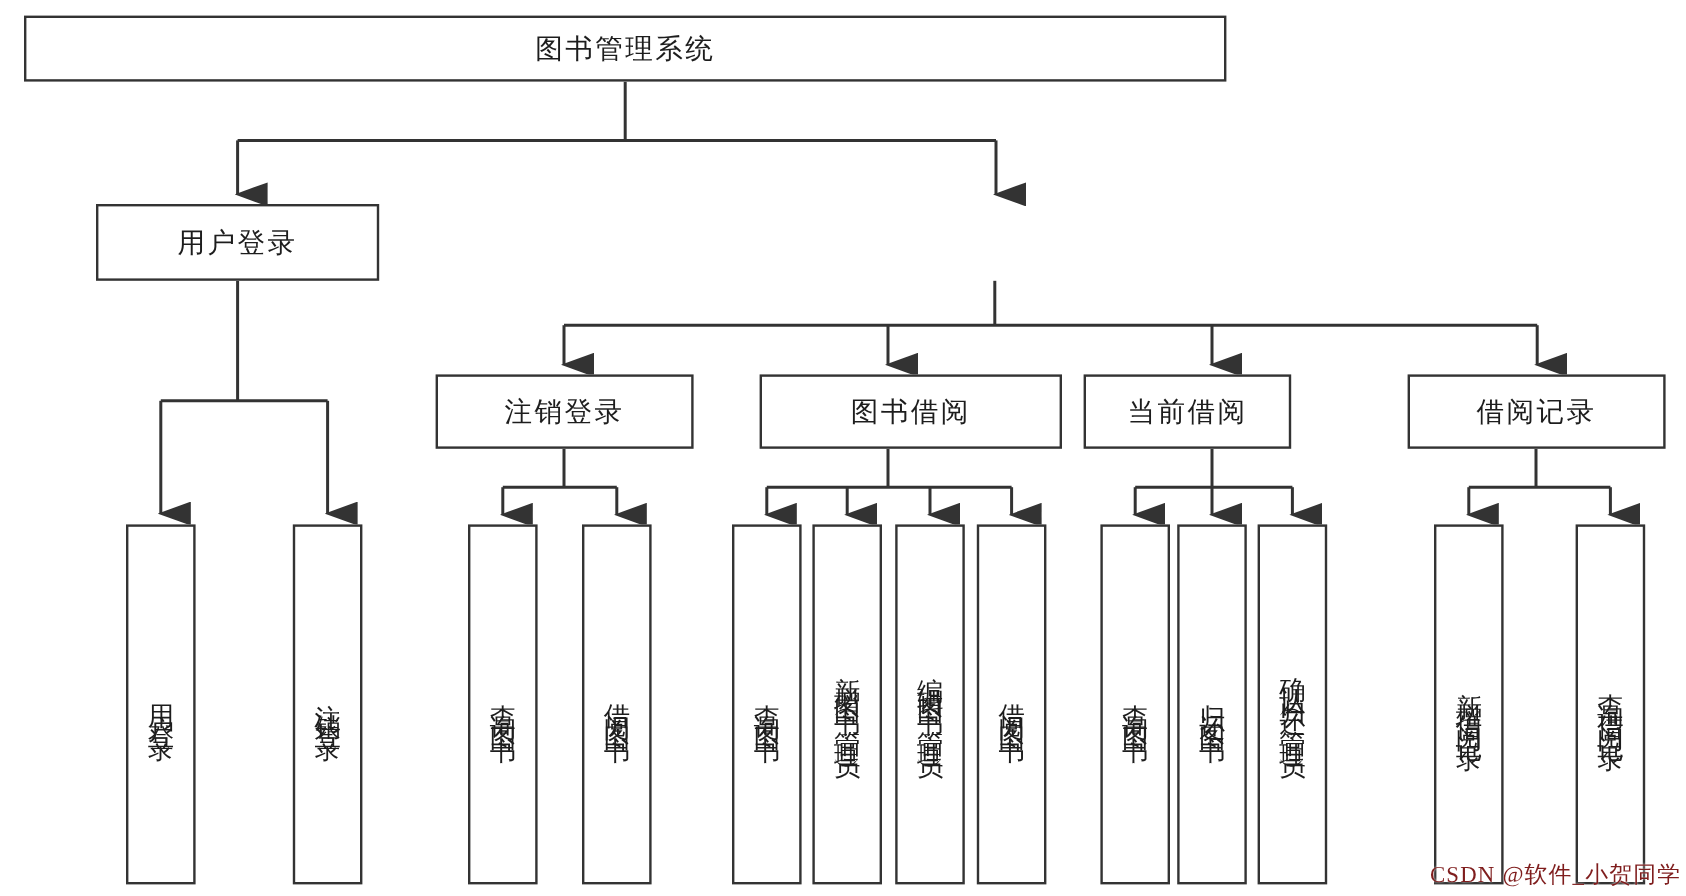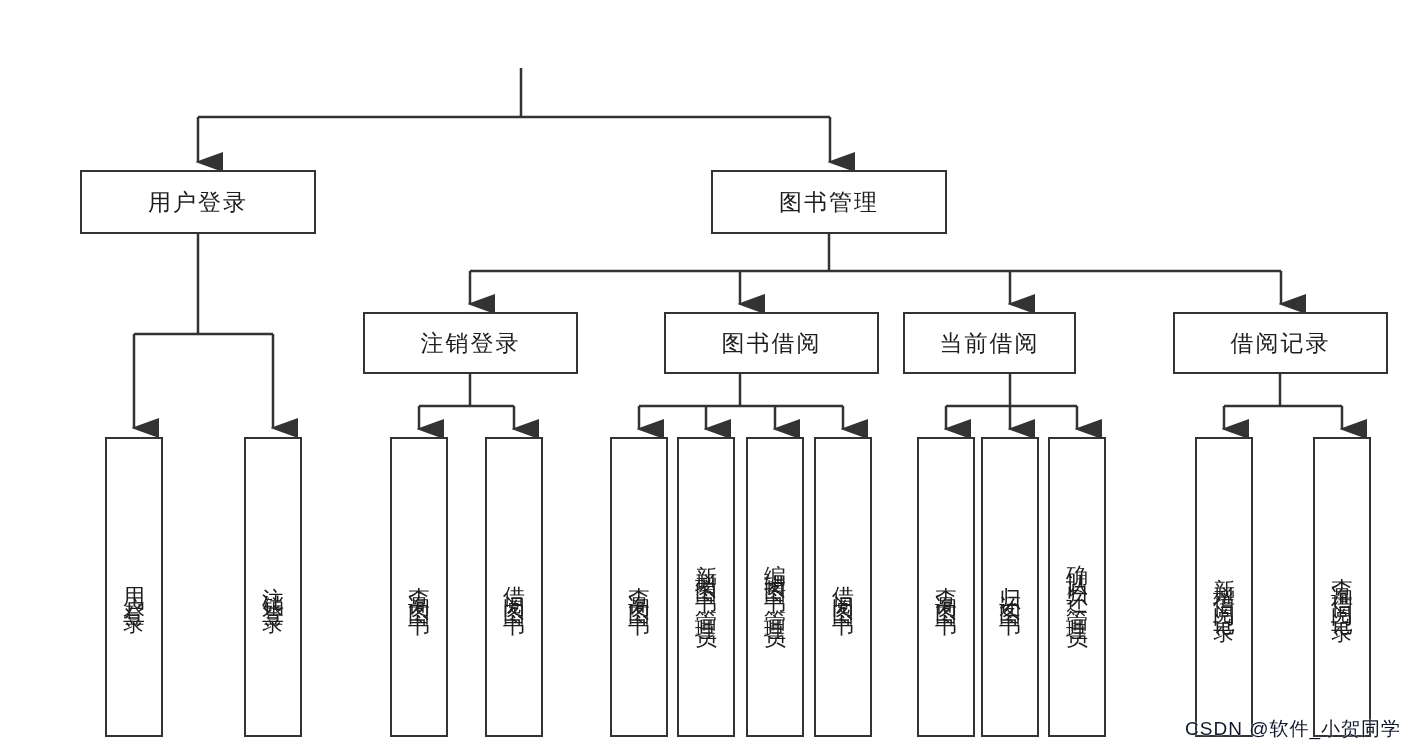--- a/index.html
+++ b/index.html
@@ -28,24 +28,25 @@
     writing-mode:vertical-rl;
     text-orientation:mixed;
     letter-spacing:9px;
     line-height:1.1;
     white-space:nowrap;
   }
   .watermark {
     position:absolute;
     right:4px; bottom:5px;
     font-size:19px;
-    color:#0f172a;
+    color:#7f1d1d;
     letter-spacing:1px;
     text-shadow:0 0 2px #ffffff;
     z-index:5;
+    font-family:Liberation Serif, serif;
   }
 </style>
 </head>
 <body>
 
 <div class="canvas">
 
   <svg class="connectors" viewBox="0 0 1405 747" xmlns="http://www.w3.org/2000/svg">
     <defs>
       <marker id="arrow" viewBox="0 0 8 11" refX="4" refY="10" markerWidth="8" markerHeight="11" orient="auto">
@@ -103,32 +104,32 @@
 
       <g>
         <line x1="1280" y1="374" x2="1280" y2="406"></line>
         <line x1="1224" y1="406" x2="1342" y2="406"></line>
         <line x1="1224" y1="406" x2="1224" y2="429" marker-end="url(#arrow)"></line>
         <line x1="1342" y1="406" x2="1342" y2="429" marker-end="url(#arrow)"></line>
       </g>
     </g>
   </svg>
 
+  <div class="node h" style="left:20px;top:13px;width:1002px;height:55px">
+    <span>图书管理系统</span>
+  </div>
 
   <div class="node h" style="left:80px;top:170px;width:236px;height:64px">
     <span>用户登录</span>
-  </div>
-  <div class="node h" style="left:711px;top:170px;width:236px;height:64px">
-    <span>图书管理</span>
   </div>
 
   <div class="node h" style="left:363px;top:312px;width:215px;height:62px">
     <span>注销登录</span>
   </div>
-  <div class="node h" style="left:664px;top:312px;width:215px;height:62px">
+  <div class="node h" style="left:633px;top:312px;width:252px;height:62px">
     <span>图书借阅</span>
   </div>
   <div class="node h" style="left:903px;top:312px;width:173px;height:62px">
     <span>当前借阅</span>
   </div>
   <div class="node h" style="left:1173px;top:312px;width:215px;height:62px">
     <span>借阅记录</span>
   </div>
 
   <div class="node v" style="left:105px;top:437px;width:58px;height:300px">

